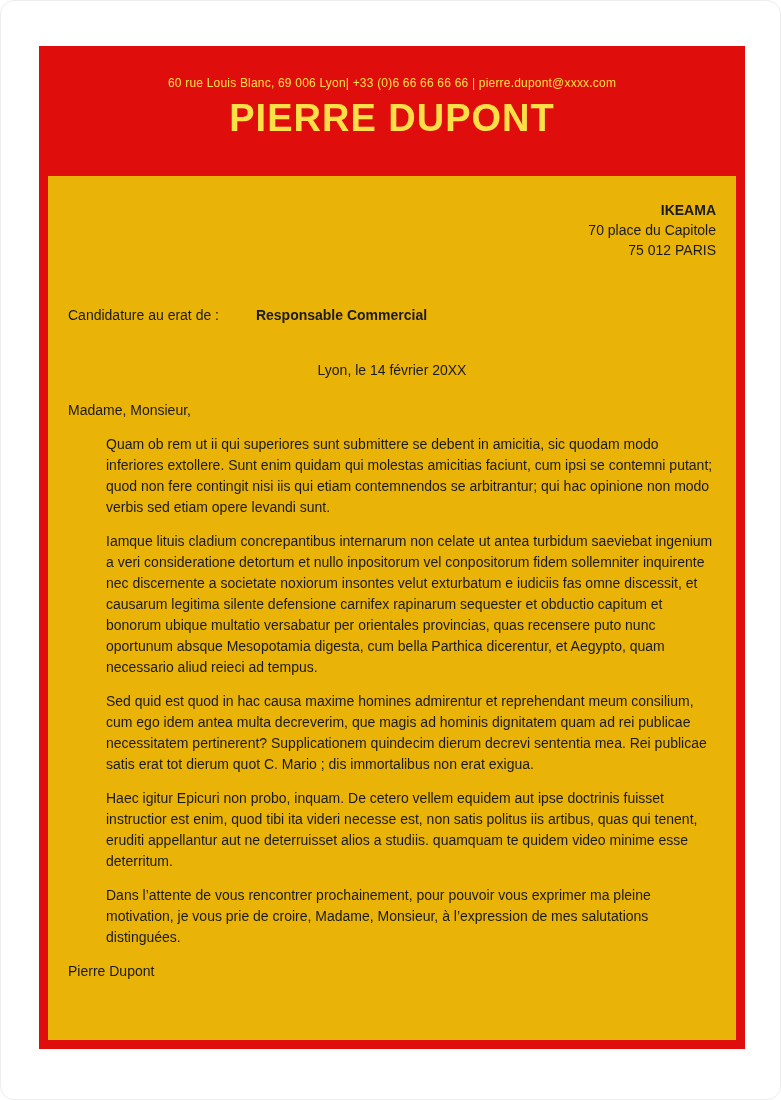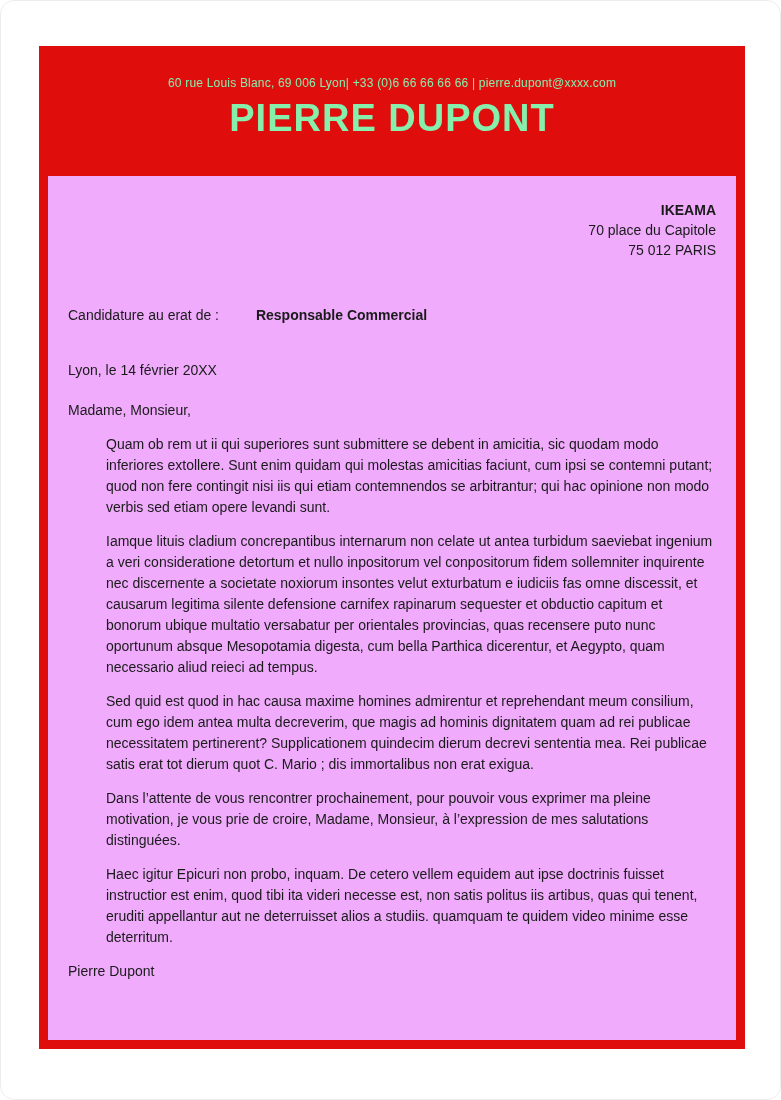--- a/index.html
+++ b/index.html
@@ -27,55 +27,55 @@
     background: #e00d0d;
   }
   
   .header {
     position: absolute;
     left: 0;
     top: 0;
     width: 100%;
     height: 130px;
     text-align: center;
-    color: #86efac;
+    color: #fde047;
   }
   .contact-line {
     padding-top: 30px;
     font-size: 12px;
     letter-spacing: 0.2px;
   }
   .candidate-name {
     margin-top: 7px;
     font-size: 38px;
     font-weight: bold;
     letter-spacing: 1px;
   }
   
   .letter-body {
     position: absolute;
     left: 9px;
     right: 9px;
     top: 130px;
     bottom: 9px;
-    background: #f0abfc;
+    background: #eab308;
     padding: 0 20px;
     color: #1a1a1a;
     font-size: 14px;
     line-height: 21px;
   }
   .recipient {
     padding-top: 24px;
     text-align: right;
     line-height: 20px;
   }
   .recipient-company { font-weight: bold; }
   .subject { margin-top: 45px; }
   .subject .position { font-weight: bold; padding-left: 33px; }
-  .date-line { margin-top: 34px; }
+  .date-line { margin-top: 34px; text-align: center; }
   .salutation { margin-top: 19px; }
   .body-par { margin-top: 13px; margin-left: 38px; }
   .signature { margin-top: 13px; }
 </style>
 </head>
 <body>
 
 <div class="page">
   <div class="frame">
 
@@ -97,21 +97,21 @@
       <p class="date-line">Lyon, le 14 février 20XX</p>
 
       <p class="salutation">Madame, Monsieur,</p>
 
       <p class="body-par">Quam ob rem ut ii qui superiores sunt submittere se debent in amicitia, sic quodam modo inferiores extollere. Sunt enim quidam qui molestas amicitias faciunt, cum ipsi se contemni putant; quod non fere contingit nisi iis qui etiam contemnendos se arbitrantur; qui hac opinione non modo verbis sed etiam opere levandi sunt.</p>
 
       <p class="body-par">Iamque lituis cladium concrepantibus internarum non celate ut antea turbidum saeviebat ingenium a veri consideratione detortum et nullo inpositorum vel conpositorum fidem sollemniter inquirente nec discernente a societate noxiorum insontes velut exturbatum e iudiciis fas omne discessit, et causarum legitima silente defensione carnifex rapinarum sequester et obductio capitum et bonorum ubique multatio versabatur per orientales provincias, quas recensere puto nunc oportunum absque Mesopotamia digesta, cum bella Parthica dicerentur, et Aegypto, quam necessario aliud reieci ad tempus.</p>
 
       <p class="body-par">Sed quid est quod in hac causa maxime homines admirentur et reprehendant meum consilium, cum ego idem antea multa decreverim, que magis ad hominis dignitatem quam ad rei publicae necessitatem pertinerent? Supplicationem quindecim dierum decrevi sententia mea. Rei publicae satis erat tot dierum quot C. Mario ; dis immortalibus non erat exigua.</p>
 
+      <p class="body-par">Haec igitur Epicuri non probo, inquam. De cetero vellem equidem aut ipse doctrinis fuisset instructior est enim, quod tibi ita videri necesse est, non satis politus iis artibus, quas qui tenent, eruditi appellantur aut ne deterruisset alios a studiis. quamquam te quidem video minime esse deterritum.</p>
+
       <p class="body-par">Dans l’attente de vous rencontrer prochainement, pour pouvoir vous exprimer ma pleine motivation, je vous prie de croire, Madame, Monsieur, à l’expression de mes salutations distinguées.</p>
-
-      <p class="body-par">Haec igitur Epicuri non probo, inquam. De cetero vellem equidem aut ipse doctrinis fuisset instructior est enim, quod tibi ita videri necesse est, non satis politus iis artibus, quas qui tenent, eruditi appellantur aut ne deterruisset alios a studiis. quamquam te quidem video minime esse deterritum.</p>
 
       <p class="signature">Pierre Dupont</p>
 
     </div>
   </div>
 </div>
 
 </body></html>

